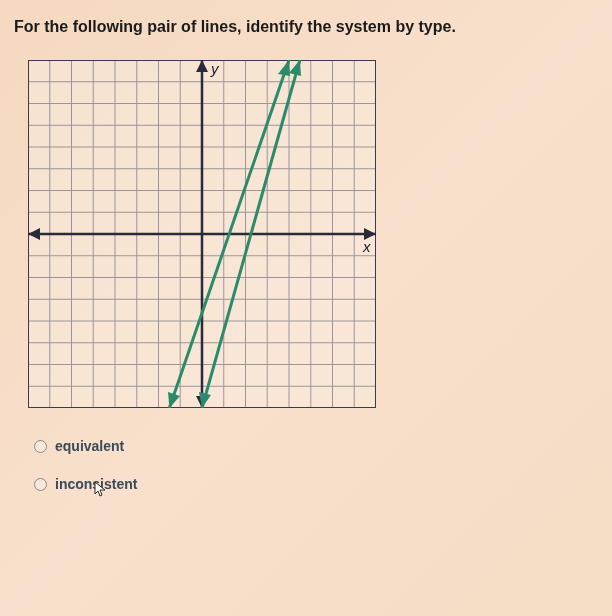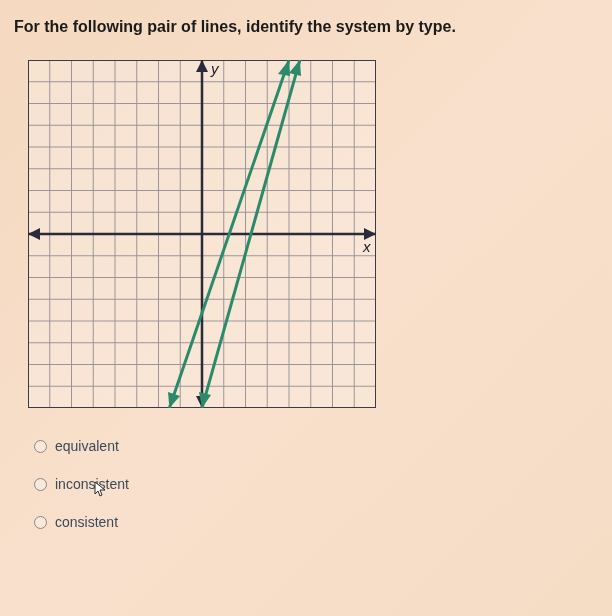--- a/index.html
+++ b/index.html
@@ -20,20 +20,21 @@
       color: #1a1a1a;
       margin-bottom: 24px;
       font-weight: 700;
     }
     .graph-container {
       margin-left: 14px;
       margin-bottom: 26px;
     }
     .options {
       margin-left: 20px;
+      font-weight: bold;
     }
     .option {
       display: flex;
       align-items: center;
       margin-bottom: 22px;
     }
     .radio {
       width: 13px;
       height: 13px;
       border: 1.5px solid #888;
@@ -134,21 +135,17 @@
 
 <div class="options">
   <div class="option">
     <span class="radio"></span>
     <span class="option-label">equivalent</span>
   </div>
   <div class="option">
     <span class="radio"></span>
     <span class="option-label">inconsistent</span>
   </div>
-  <div class="option">
-    <span class="radio"></span>
-    <span class="option-label">consistent</span>
-  </div>
 </div>
 
 <svg class="cursor" viewBox="0 0 14 16">
   <path d="M1 1 L1 13 L4 10 L6 15 L8 14 L6 9 L11 9 Z" fill="#fff" stroke="#2a2a2a" stroke-width="1"></path>
 </svg>
 
 </body></html>

